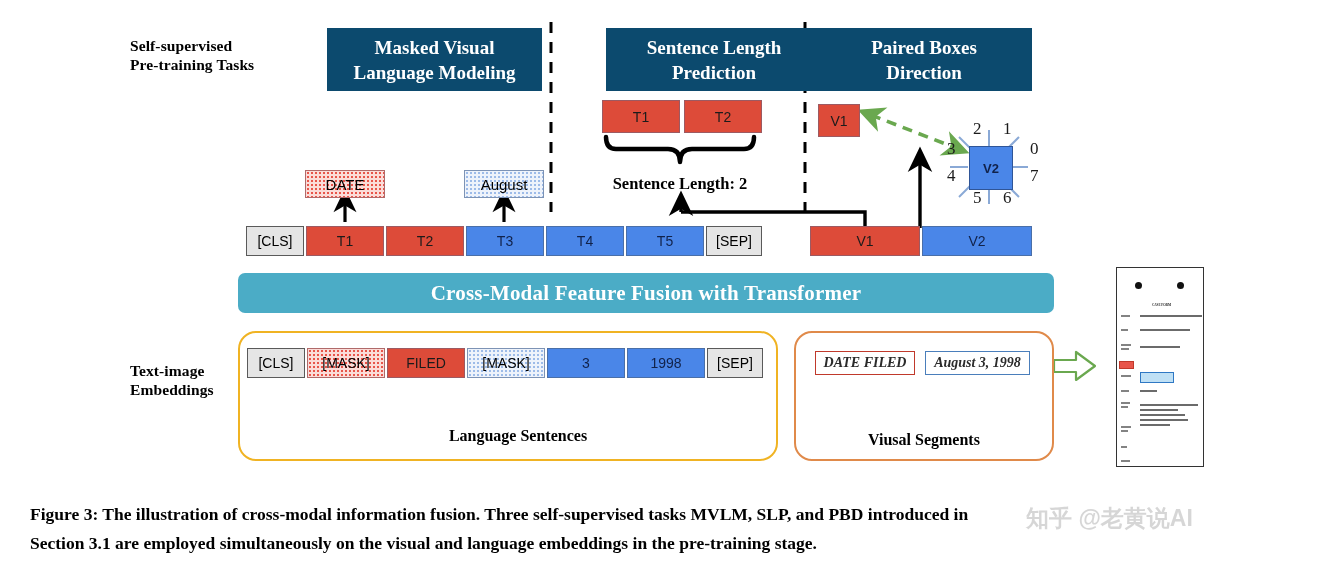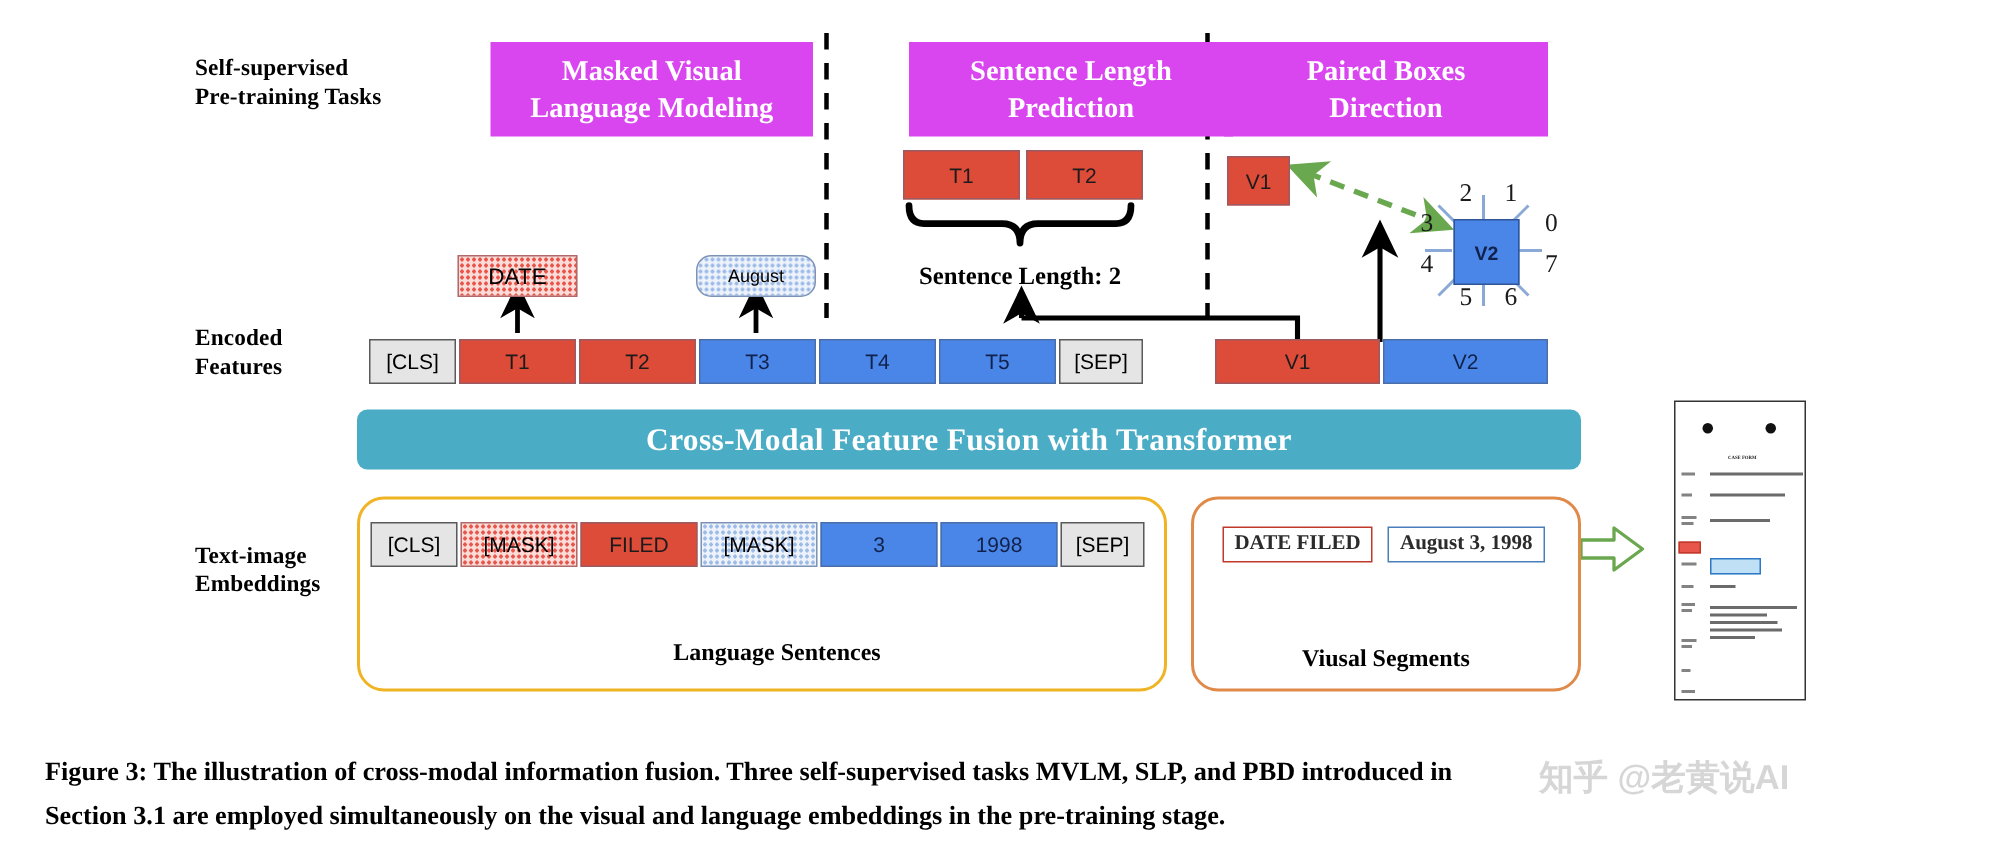--- a/index.html
+++ b/index.html
@@ -15,21 +15,21 @@
 
   
   .rowlabel{
     font-family:"Liberation Serif", serif;
     font-weight:bold;font-size:15.5px;color:#000;
     line-height:19px;letter-spacing:.1px;
   }
 
   
   .taskhdr{
-    background:#d946ef;color:#ffffff;
+    background:#0c4a6e;color:#ffffff;
     font-weight:bold;font-size:19px;line-height:25px;
     display:flex;align-items:center;justify-content:center;text-align:center;
   }
 
   
   .tok{
     box-sizing:border-box;
     display:flex;align-items:center;justify-content:center;
     font-family:"Liberation Sans", sans-serif;
     font-weight:normal;font-size:14px;color:#1b1b1b;
@@ -103,21 +103,21 @@
   
   .wm{
     position:absolute;color:rgba(120,120,120,.30);
     font-family:"Liberation Sans", sans-serif;
     font-size:23px;font-weight:bold;white-space:nowrap;
     pointer-events:none;
   }
   .seg-box{
     box-sizing:border-box;display:flex;align-items:center;justify-content:center;
     font-family:"Liberation Serif", serif;font-weight:bold;
-    color:#2b2b2b;background:#ffffff;
+    color:#2b2b2b;background:#ffffff;font-style:italic;
   }
 </style>
 </head>
 <body>
 
 <div class="stage">
 
   <svg class="abs" style="left:0;top:0;width:1341px;height:570px;">
     <defs>
       <marker id="arrowblack" markerWidth="9" markerHeight="9" refX="4" refY="4.2" orient="auto">
@@ -169,24 +169,20 @@
     <path d="M1095,366 L1076,352 L1076,360 L1054,360 L1054,372 L1076,372 L1076,380 Z" fill="#ffffff" stroke="#6aa84f" stroke-width="2.2" stroke-linejoin="round"></path>
 
     <line x1="1126" y1="354" x2="1140" y2="362" stroke="#6aa84f" stroke-width="1.2"></line>
   </svg>
 
   <div class="abs rowlabel" style="left:130px;top:36px;width:170px;text-align:left;">
     <div>Self-supervised</div>
     <div>Pre-training Tasks</div>
   </div>
 
-  <div class="abs rowlabel" style="left:130px;top:216px;width:120px;text-align:left;">
-    <div>Encoded</div>
-    <div>Features</div>
-  </div>
 
   <div class="abs rowlabel" style="left:130px;top:361px;width:125px;text-align:left;">
     <div>Text-image</div>
     <div>Embeddings</div>
   </div>
 
   <div class="abs taskhdr" style="left:327px;top:28px;width:215px;height:63px;">
     <div>
       <div>Masked Visual</div>
       <div>Language Modeling</div>
@@ -199,21 +195,21 @@
     </div>
   </div>
   <div class="abs taskhdr" style="left:816px;top:28px;width:216px;height:63px;">
     <div>
       <div>Paired Boxes</div>
       <div>Direction</div>
     </div>
   </div>
 
   <div class="abs tok reddot" style="left:305px;top:170px;width:80px;height:28px;font-size:15px;">DATE</div>
-  <div class="abs tok bluedot" style="left:464px;top:170px;width:80px;height:28px;font-size:12px;border-radius:10px;">August</div>
+  <div class="abs tok bluedot" style="left:464px;top:170px;width:80px;height:28px;font-size:15px;">August</div>
 
   <div class="abs tok red" style="left:602px;top:100px;width:78px;height:33px;">T1</div>
   <div class="abs tok red" style="left:684px;top:100px;width:78px;height:33px;">T2</div>
   <div class="abs" style="left:580px;top:174px;width:200px;text-align:center;font-weight:bold;font-size:16.5px;color:#000;">Sentence Length: 2</div>
 
   <div class="abs tok red" style="left:818px;top:104px;width:42px;height:33px;">V1</div>
 
   <div class="abs" style="left:938px;top:118px;width:110px;height:100px;">
     <div class="compass-center" style="left:31px;top:28px;width:42px;height:42px;">V2</div>
     <div class="compass-num" style="left:92px;top:21px;">0</div>

